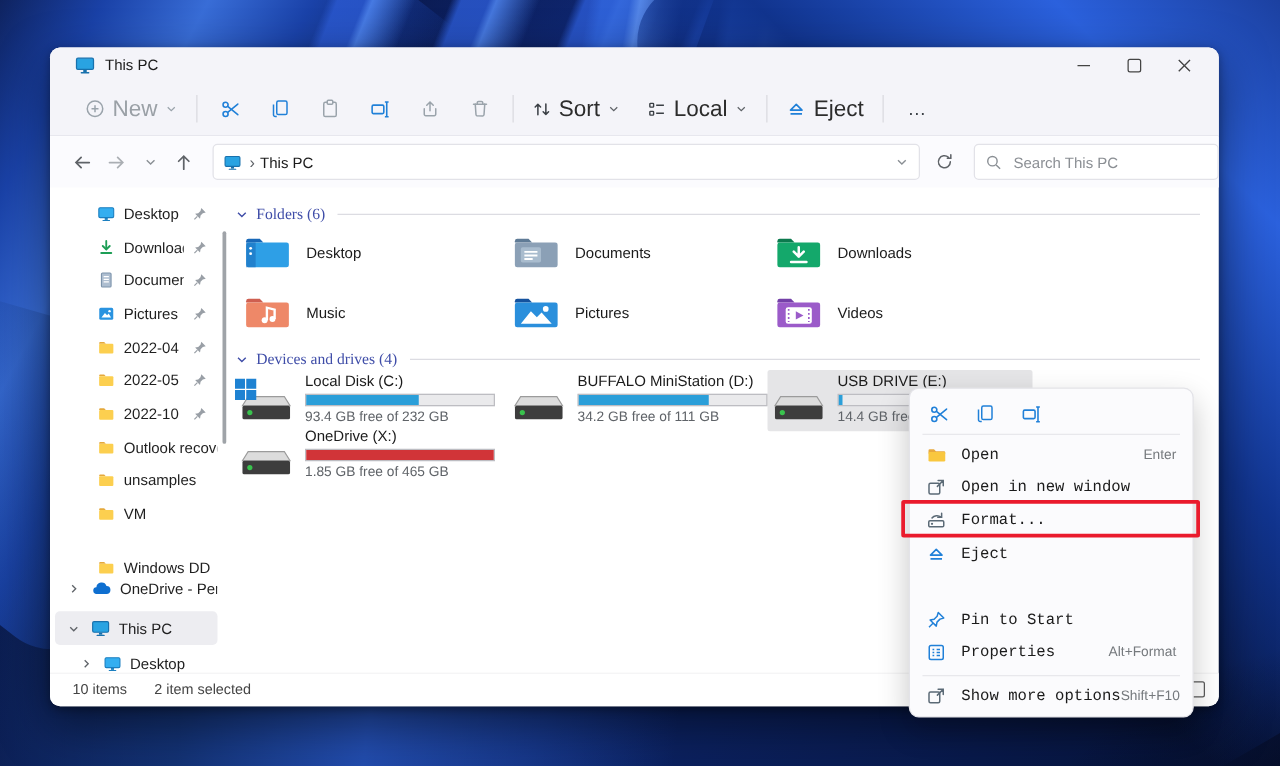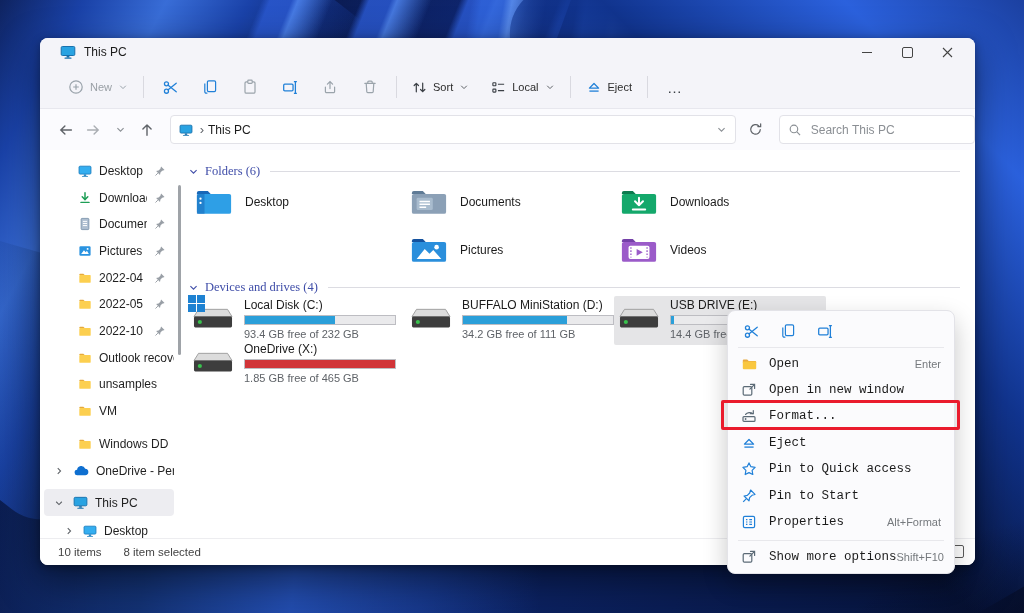--- a/index.html
+++ b/index.html
@@ -28,21 +28,21 @@
   .chrome{position:absolute;left:0;top:0;right:0;height:70px;background:#f4f4f9;
     border-radius:8px 8px 0 0;border-bottom:1px solid #e7e7ee;}
   .titlebar{position:absolute;left:0;top:0;right:0;height:28px;display:flex;align-items:center;padding-left:20px;}
   .ttext{font-size:12px;color:#1b1b1b;margin-left:8px;}
   .wbtns{position:absolute;right:8px;top:0;height:28px;display:flex;}
   .wbtn{width:40px;height:28px;display:flex;align-items:center;justify-content:center;color:#1b1b1b;}
   .mingl{display:block;width:10px;height:1px;background:#444;}
   .maxgl{display:block;width:9px;height:9px;border:1px solid #444;border-radius:2px;}
   .toolbar{position:absolute;left:0;top:28px;right:0;height:42px;display:flex;align-items:center;padding-left:22px;}
   .tbtn{display:flex;align-items:center;gap:6px;height:30px;padding:0 6px;border-radius:4px;}
-  .tlabel{font-size:11px;color:#2c2c2c;}
+  .tlabel{font-size:18px;color:#2c2c2c;}
   .tlabel.dis{color:#9aa0a6;}
   .tdiv{width:1px;height:22px;background:#d9d9e0;margin:0 9px;}
   .ticon{width:34px;height:30px;display:flex;align-items:center;justify-content:center;border-radius:4px;}
   .more{font-size:15px;color:#3a3f45;letter-spacing:1px;padding:0 10px;}
   
   .addr{position:absolute;left:0;top:71px;right:0;height:41px;background:#fbfbfe;display:flex;align-items:center;padding-left:14px;}
   .nbtn{width:26px;height:26px;display:flex;align-items:center;justify-content:center;border-radius:4px;margin-right:2px;}
   .crumbbox{margin-left:8px;width:572px;height:27px;background:#fff;border:1px solid #e2e2e8;border-radius:4px;
     display:flex;align-items:center;padding:0 8px;}
   .crumbtxt{font-size:12px;color:#1b1b1b;margin-left:4px;}
@@ -65,21 +65,21 @@
   .sic{flex:none;display:flex;}
   .schev{flex:none;display:flex;width:12px;}
   .sscroll{position:absolute;left:138px;top:147px;width:3px;height:170px;background:#9fa3a8;border-radius:2px;}
   
   .sect{position:absolute;left:148px;right:15px;height:18px;display:flex;align-items:center;}
   .stitle{font-size:12.5px;color:#3f4da8;margin-left:6px;white-space:nowrap;font-family:Liberation Serif, serif;}
   .sline{flex:1;height:1px;background:#dcdce2;margin-left:10px;}
   .ftile{position:absolute;display:flex;gap:12px;width:205px;}
   .fname{margin-top:9px;font-size:12px;color:#1b1b1b;}
   .selrect{position:absolute;left:574px;top:258px;width:212px;height:49px;background:#e5e5e7;border-radius:2px;}
-  .dtile{position:absolute;display:flex;gap:8px;}
+  .dtile{position:absolute;display:flex;gap:8px;align-items:flex-end;}
   .dic{margin-top:5px;position:relative;flex:none;}
   .winbadge{position:absolute;left:-2px;top:-8px;width:17px;height:17px;display:grid;
     grid-template-columns:8px 8px;grid-template-rows:8px 8px;gap:1px;}
   .winbadge span{background:#1e82d2;}
   .dname{font-size:12px;color:#1b1b1b;white-space:nowrap;}
   .dbar{width:152px;height:10px;background:#eaeaec;border:1px solid #bdbdc2;margin:3px 0 3px 0;box-sizing:border-box;}
   .dfill{height:100%;}
   .statusbar{position:absolute;left:0;bottom:0;right:0;height:26px;border-top:1px solid #ededf0;
     display:flex;align-items:center;padding-left:18px;gap:22px;border-radius:0 0 8px 8px;background:#fff;}
   .stxt{font-size:11.5px;color:#444;}
@@ -419,21 +419,21 @@
     </div>
     <div class="srow" style="top:332px">
       <span class="sic">
           <svg width="14" height="14" viewBox="0 0 16 16">
             <path d="M1.5 4a1 1 0 0 1 1-1h3.6l1.5 1.5H1.5z" fill="#e5a93c"></path>
             <rect x="1.5" y="4.5" width="13" height="9" rx="1" fill="#fccf4f"></rect>
           </svg>
         </span>
       <span class="slabel">unsamples</span>
     </div>
-    <div class="srow" style="top:392px">
+    <div class="srow" style="top:402px">
       <span class="sic">
           <svg width="14" height="14" viewBox="0 0 16 16">
             <path d="M1.5 4a1 1 0 0 1 1-1h3.6l1.5 1.5H1.5z" fill="#e5a93c"></path>
             <rect x="1.5" y="4.5" width="13" height="9" rx="1" fill="#fccf4f"></rect>
           </svg>
         </span>
       <span class="slabel">Windows DD</span>
     </div>
 
     <div class="srow tree" style="top:419px">
@@ -518,20 +518,32 @@
       <span class="sic">
           <svg width="38" height="31" viewBox="0 0 40 32">
             <path d="M2 7a2 2 0 0 1 2-2h9.5l3 3H2z" fill="#0c7a4e"></path>
             <rect x="2" y="8" width="36" height="21" rx="2" fill="#14a86b"></rect>
             <path d="M20 12v8M20 20l-4.2-4.2M20 20l4.2-4.2" stroke="#fff" stroke-width="2.1" fill="none" stroke-linecap="round"></path>
             <path d="M13.5 24.5h13" stroke="#fff" stroke-width="2.1" stroke-linecap="round"></path>
           </svg>
         </span>
       <span class="fname">Downloads</span>
     </div>
+    <div class="ftile" style="left:155px;top:196px">
+      <span class="sic">
+          <svg width="38" height="31" viewBox="0 0 40 32">
+            <path d="M2 7a2 2 0 0 1 2-2h9.5l3 3H2z" fill="#cf5f50"></path>
+            <rect x="2" y="8" width="36" height="21" rx="2" fill="#ee8868"></rect>
+            <path d="M19.5 23V12.5l6.5 1.6V22" stroke="#fff" stroke-width="2" fill="none"></path>
+            <circle cx="17.6" cy="23" r="2.5" fill="#fff"></circle>
+            <circle cx="24.2" cy="22" r="2.5" fill="#fff"></circle>
+          </svg>
+        </span>
+      <span class="fname">Music</span>
+    </div>
     <div class="ftile" style="left:370px;top:196px">
       <span class="sic">
           <svg width="38" height="31" viewBox="0 0 40 32">
             <path d="M2 7a2 2 0 0 1 2-2h9.5l3 3H2z" fill="#14529e"></path>
             <rect x="2" y="8" width="36" height="21" rx="2" fill="#2a8fdc"></rect>
             <polygon points="7,26 15.5,15.5 20.5,20.5 24.5,16.5 33,26" fill="#fff"></polygon>
             <circle cx="28" cy="13.5" r="2.4" fill="#fff"></circle>
           </svg>
         </span>
       <span class="fname">Pictures</span>
@@ -627,21 +639,21 @@
         <div class="dname">OneDrive (X:)</div>
         <div class="dbar">
             <div class="dfill" style="width:100%;background:#d13438"></div>
           </div>
         <div class="dname" style="font-size:11px;color:#5f6368">1.85 GB free of 465 GB</div>
       </div>
     </div>
 
     <div class="statusbar">
       <span class="stxt">10 items</span>
-      <span class="stxt">8 item selected</span>
+      <span class="stxt">2 item selected</span>
     </div>
     <span class="vtoggle"></span>
   </div>
 
   <div class="cmenu">
     <div class="cicons">
       <span class="cibtn">
         <svg width="17" height="17" viewBox="0 0 16 16" fill="none" stroke="#2080d8" stroke-width="1.2" stroke-linecap="round">
             <circle cx="4.2" cy="4.5" r="1.9"></circle>
             <circle cx="4.2" cy="11.5" r="1.9"></circle>
@@ -698,29 +710,20 @@
     <div class="crow" style="top:119px">
       <span class="cic">
           <svg width="16" height="16" viewBox="0 0 16 16" fill="none" stroke="#2080d8" stroke-width="1.3" stroke-linejoin="round">
             <path d="M3.4 9.1 8 4.5l4.6 4.6z"></path>
             <path d="M3.4 12.1h9.2"></path>
           </svg>
         </span>
       <span class="clabel">Eject</span>
       <span class="cshort"></span>
     </div>
-    <div class="crow" style="top:145px">
-      <span class="cic">
-          <svg width="16" height="16" viewBox="0 0 16 16" fill="none" stroke="#2080d8" stroke-width="1.2" stroke-linejoin="round">
-            <path d="M8 1.9l1.9 3.8 4.2.6-3 3 .7 4.2L8 11.6l-3.8 1.9.7-4.2-3-3 4.2-.6z"></path>
-          </svg>
-        </span>
-      <span class="clabel">Pin to Quick access</span>
-      <span class="cshort"></span>
-    </div>
     <div class="crow" style="top:172px">
       <span class="cic">
           <svg width="16" height="16" viewBox="0 0 16 16" fill="none" stroke="#2080d8" stroke-width="1.2" stroke-linejoin="round">
             <path d="M9.6 2 14 6.4l-3 .9-2.4 2.4-.6 3.2-4.9-4.9 3.2-.6L8.7 5z"></path>
             <path d="M5.4 10.6 2.2 13.8"></path>
           </svg>
         </span>
       <span class="clabel">Pin to Start</span>
       <span class="cshort"></span>
     </div>

